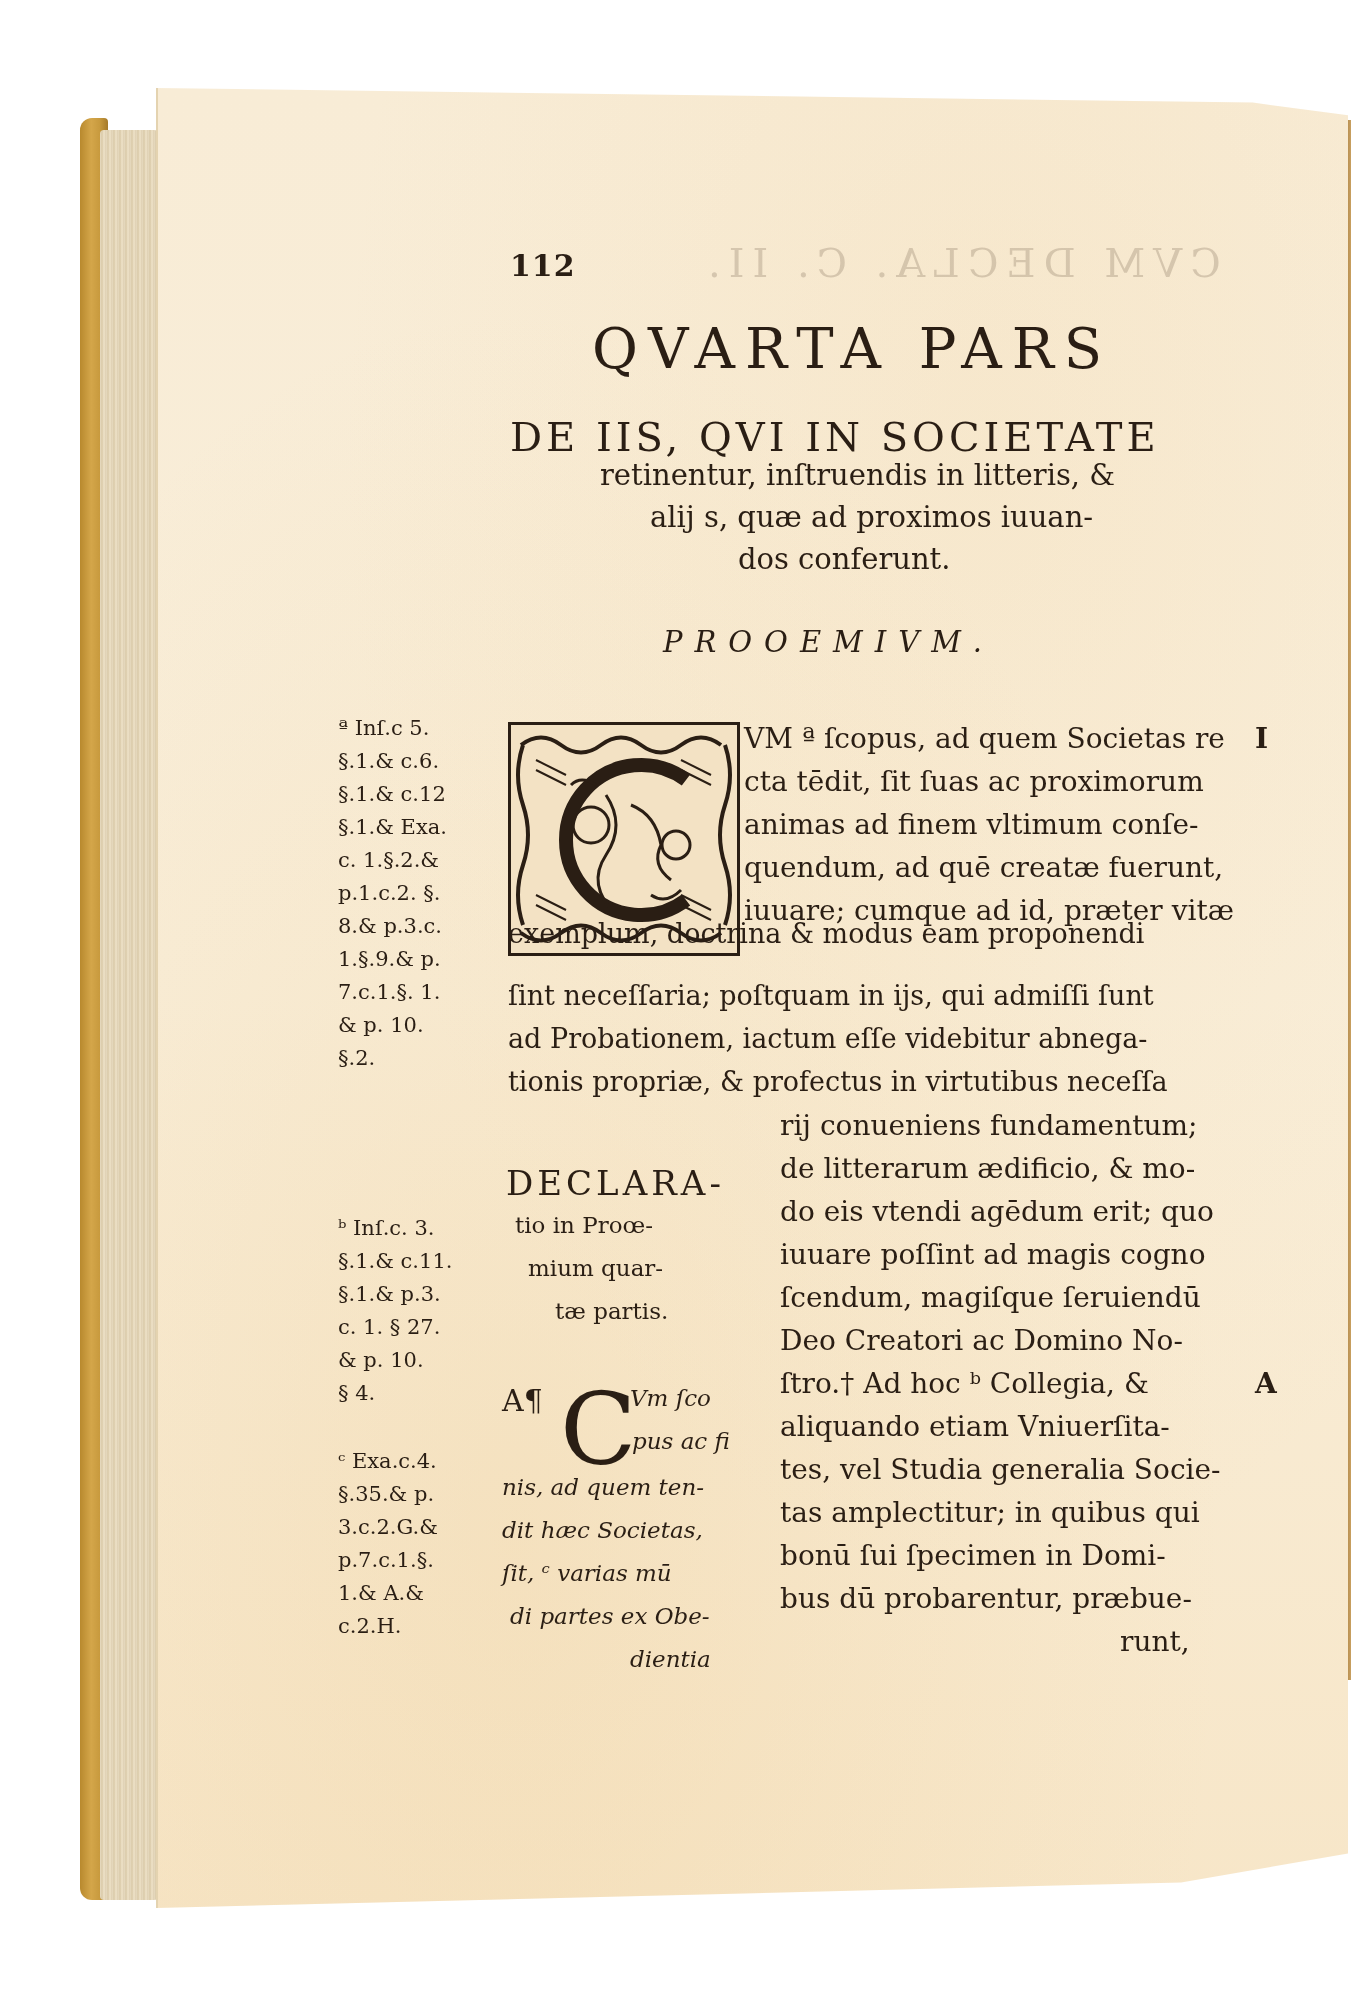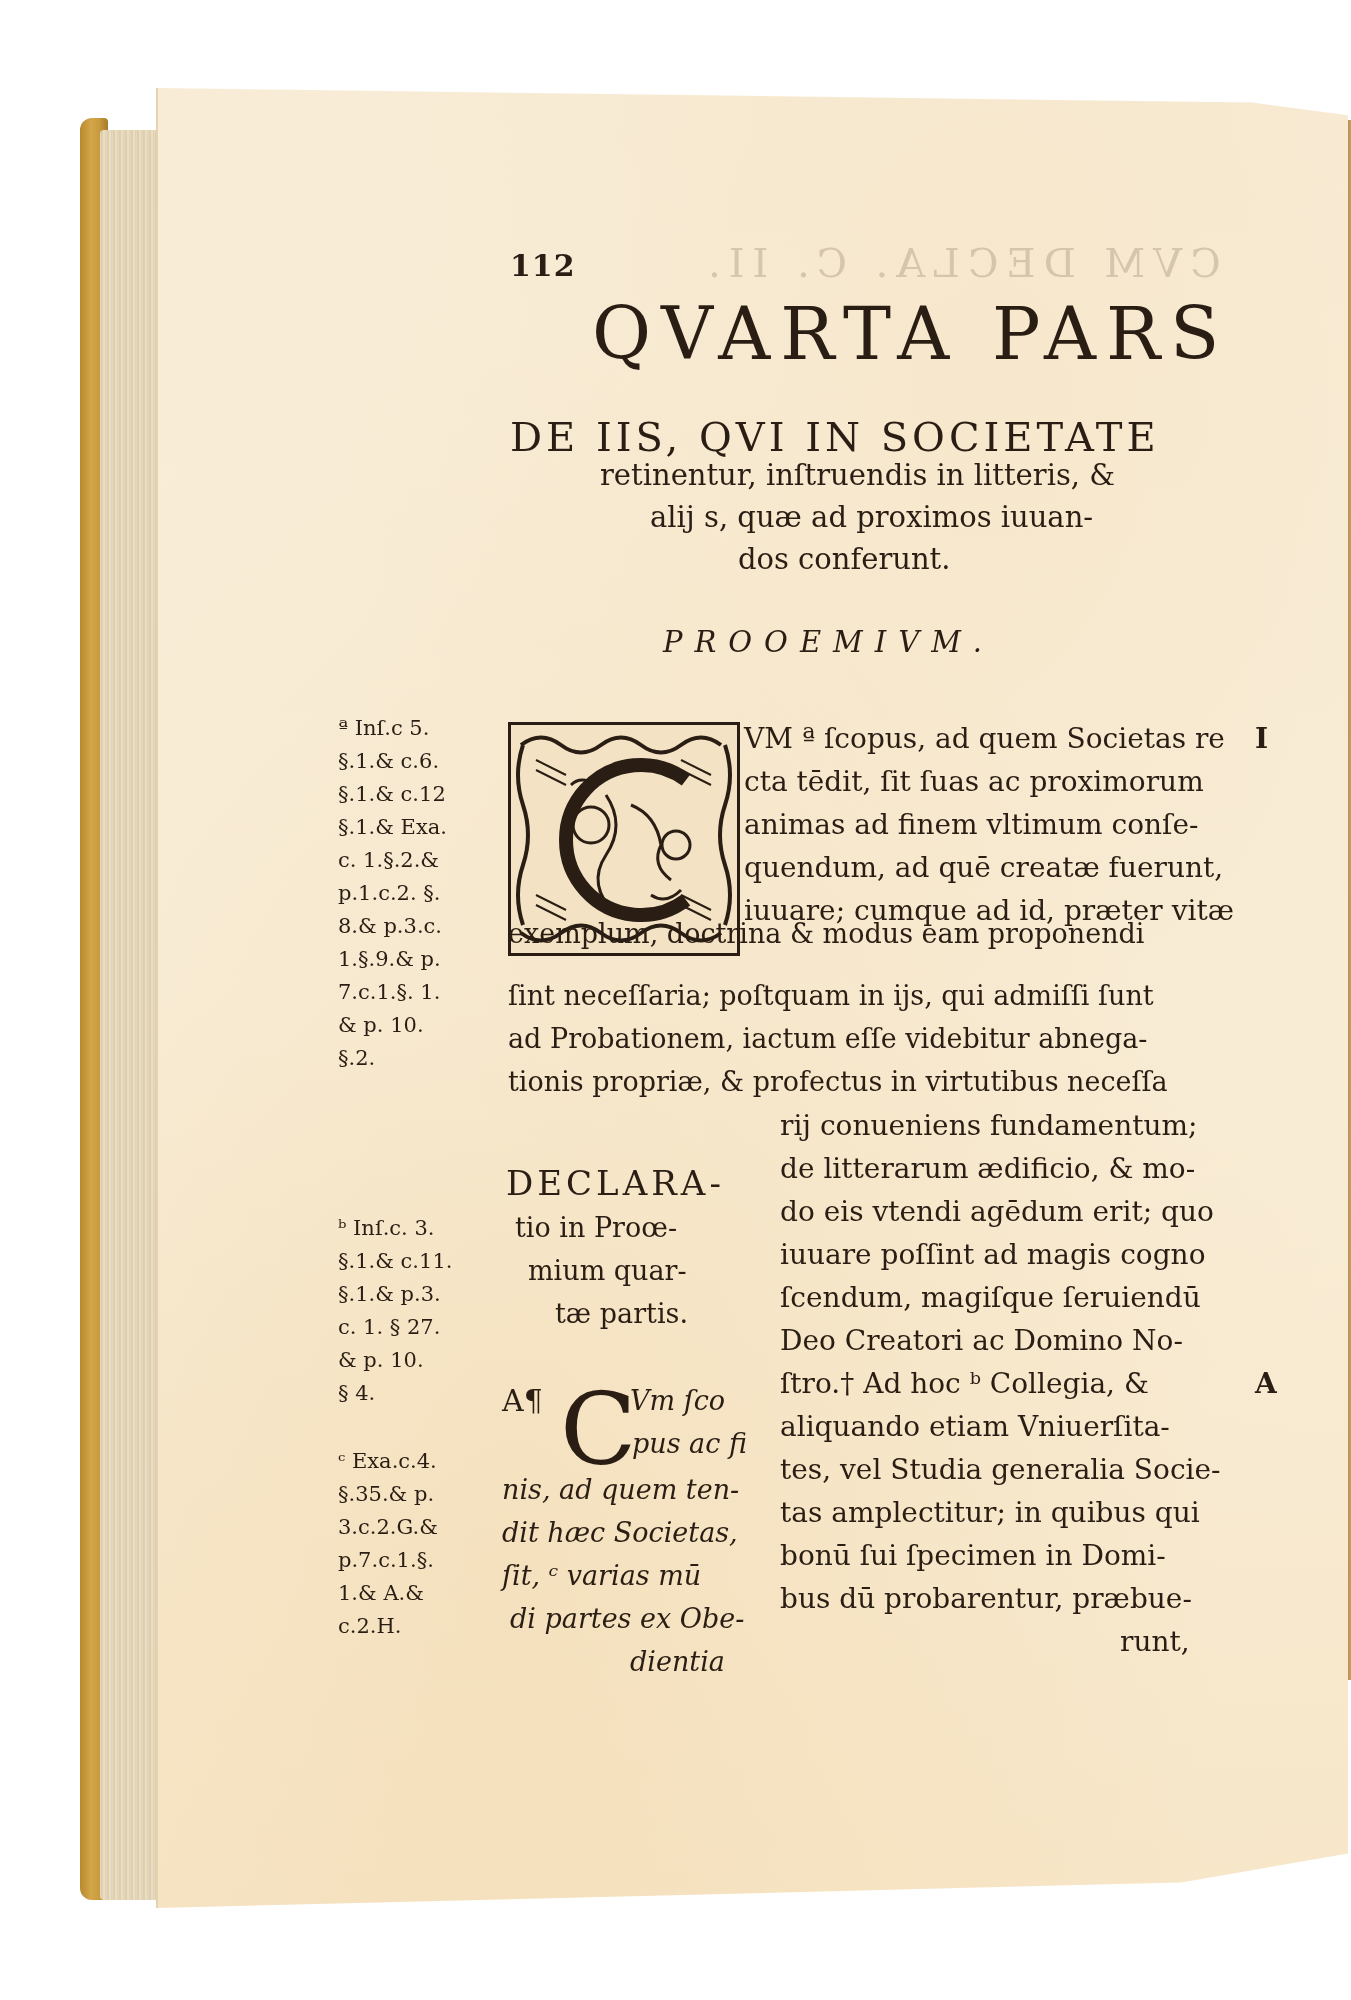--- a/index.html
+++ b/index.html
@@ -27,38 +27,38 @@
     border-left:2px solid #e4d3b0;
   }
   .right-edge {
     position:absolute; left:1336px; top:120px; width:15px; height:1560px;
     background:linear-gradient(90deg,#7a5520,#c9a060);
   }
   .ink { color:#2a1e14; }
   .abs { position:absolute; white-space:nowrap; }
   .page-num { left:510px; top:248px; font-size:30px; font-weight:bold; letter-spacing:1px; }
   .ghost { left:700px; top:240px; font-size:40px; color:rgba(60,40,20,0.18); letter-spacing:8px; transform:scaleX(-1); }
-  .title { left:592px; top:292px; font-size:72px; letter-spacing:10px; }
+  .title { left:592px; top:316px; font-size:56px; letter-spacing:10px; }
   .subtitle1 { left:510px; top:414px; font-size:40px; letter-spacing:4px; }
   .subline { font-size:29px; font-style:normal; }
   .sub2 { left:600px; top:458px; }
   .sub3 { left:650px; top:500px; }
   .sub4 { left:738px; top:542px; }
   .proem { left:663px; top:625px; font-size:29px; font-style:italic; letter-spacing:12px; }
   .dropcap {
     position:absolute; left:508px; top:722px; width:226px; height:228px;
     border:3px solid #2a1e14; background:#f5e6cc;
   }
   .dropcap svg { width:100%; height:100%; }
   .main-line { position:absolute; white-space:nowrap; font-size:28px; }
   .margin-notes { position:absolute; left:338px; font-size:21px; line-height:33px; }
   .margin-notes div { white-space:nowrap; }
   .side-num { position:absolute; font-size:28px; font-weight:bold; }
   .decl-title { left:506px; top:1163px; font-size:34px; letter-spacing:4px; }
-  .decl-line { position:absolute; font-size:27px; white-space:nowrap; }
+  .decl-line { position:absolute; font-size:23px; white-space:nowrap; }
   .italic { font-style:italic; }
   .cap-c { position:absolute; left:560px; top:1380px; font-size:100px; line-height:100px; }
 </style>
 </head>
 <body>
 
 <div class="binding"></div>
 <div class="page-block"></div>
 <div class="right-edge"></div>
 

